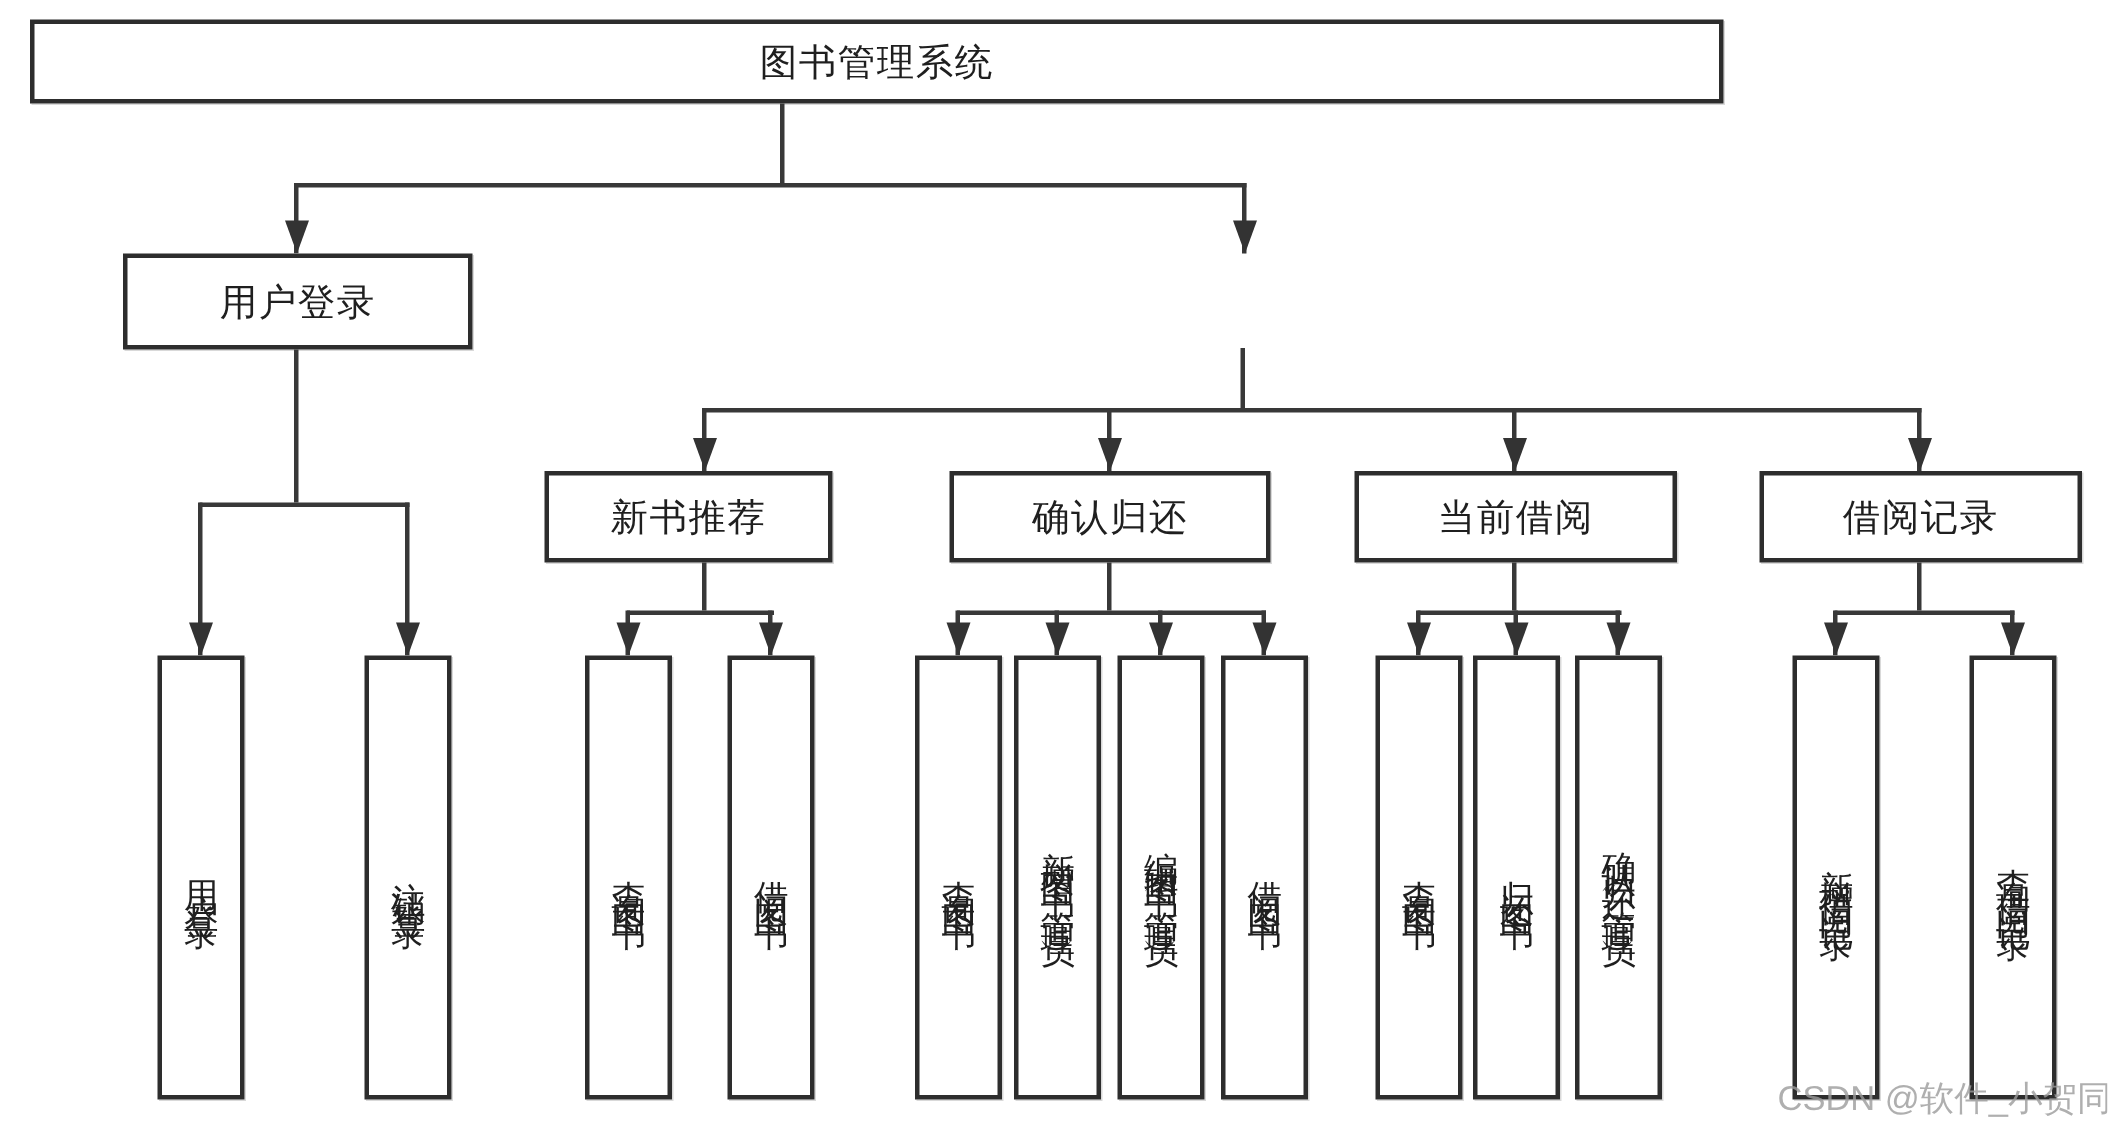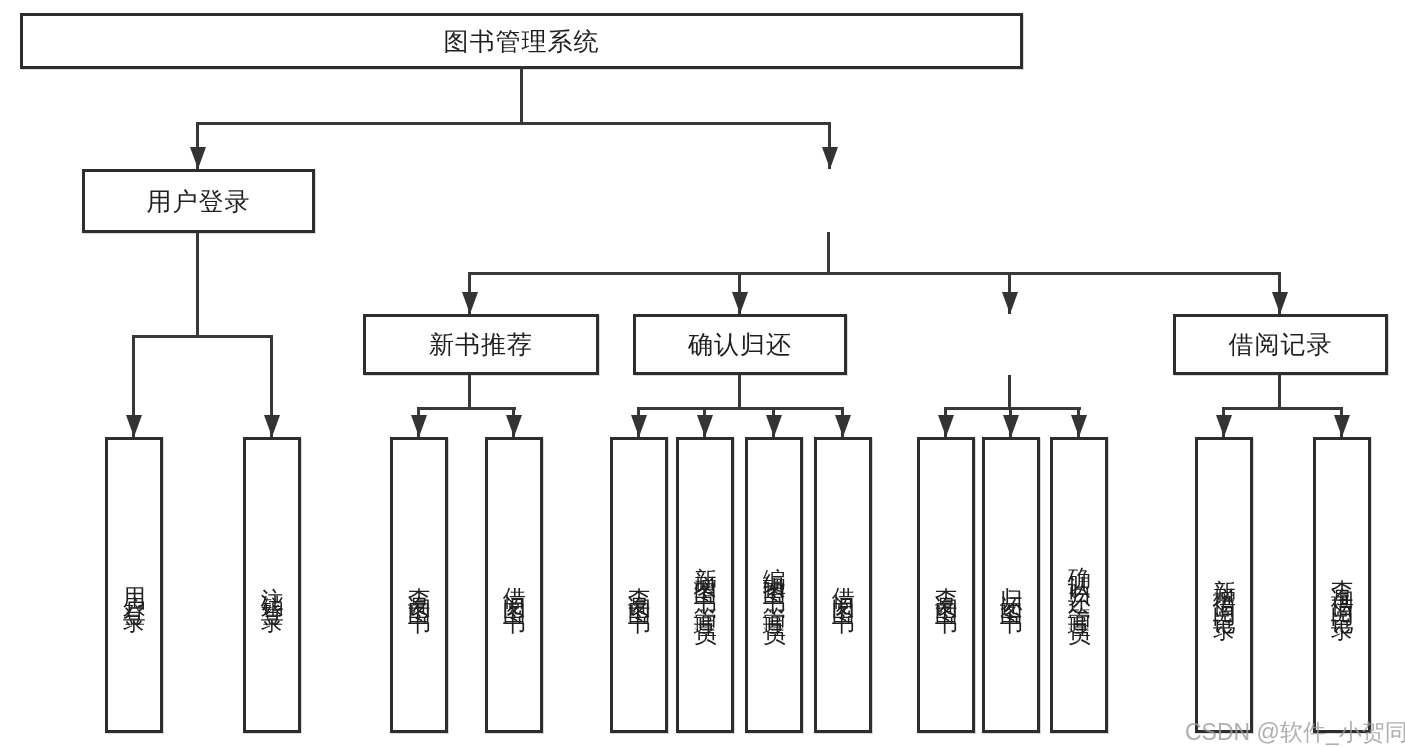--- a/index.html
+++ b/index.html
@@ -54,21 +54,21 @@
     white-space:nowrap;
     z-index:5;
     letter-spacing:0px;
   }
 </style>
 </head>
 <body>
 
 <div class="canvas">
 
-  <div class="box h" style="left:20px;top:13px;width:1003px;height:56px">
+  <div class="box h" style="left:20px;top:13px;width:1129px;height:56px">
     <span>图书管理系统</span>
   </div>
 
   <div class="line vline" style="left:520px;top:69px;height:53px"></div>
   <div class="line hline" style="left:197px;top:122px;width:634px"></div>
   <div class="line vline" style="left:196px;top:122px;height:47px"></div>
   <div class="arrow" style="left:190px;top:147px"></div>
   <div class="line vline" style="left:828px;top:122px;height:47px"></div>
   <div class="arrow" style="left:822px;top:147px"></div>
 
@@ -87,25 +87,28 @@
   <div class="line hline" style="left:469px;top:272px;width:812px"></div>
   <div class="line vline" style="left:468px;top:272px;height:42px"></div>
   <div class="arrow" style="left:462px;top:292px"></div>
   <div class="line vline" style="left:738px;top:272px;height:42px"></div>
   <div class="arrow" style="left:732px;top:292px"></div>
   <div class="line vline" style="left:1008px;top:272px;height:42px"></div>
   <div class="arrow" style="left:1002px;top:292px"></div>
   <div class="line vline" style="left:1278px;top:272px;height:42px"></div>
   <div class="arrow" style="left:1272px;top:292px"></div>
 
-  <div class="box h" style="left:363px;top:314px;width:236px;height:61px">
+  <div class="box h" style="left:363px;top:314px;width:192px;height:61px">
     <span>新书推荐</span>
   </div>
   <div class="box h" style="left:633px;top:314px;width:214px;height:61px">
     <span>确认归还</span>
+  </div>
+  <div class="box h" style="left:903px;top:314px;width:215px;height:61px">
+    <span>当前借阅</span>
   </div>
   <div class="box h" style="left:1173px;top:314px;width:215px;height:61px">
     <span>借阅记录</span>
   </div>
 
   <div class="line vline" style="left:468px;top:375px;height:32px"></div>
   <div class="line hline" style="left:418px;top:407px;width:98px"></div>
   <div class="line vline" style="left:417px;top:407px;height:30px"></div>
   <div class="arrow" style="left:411px;top:415px"></div>
   <div class="line vline" style="left:512px;top:407px;height:30px"></div>

